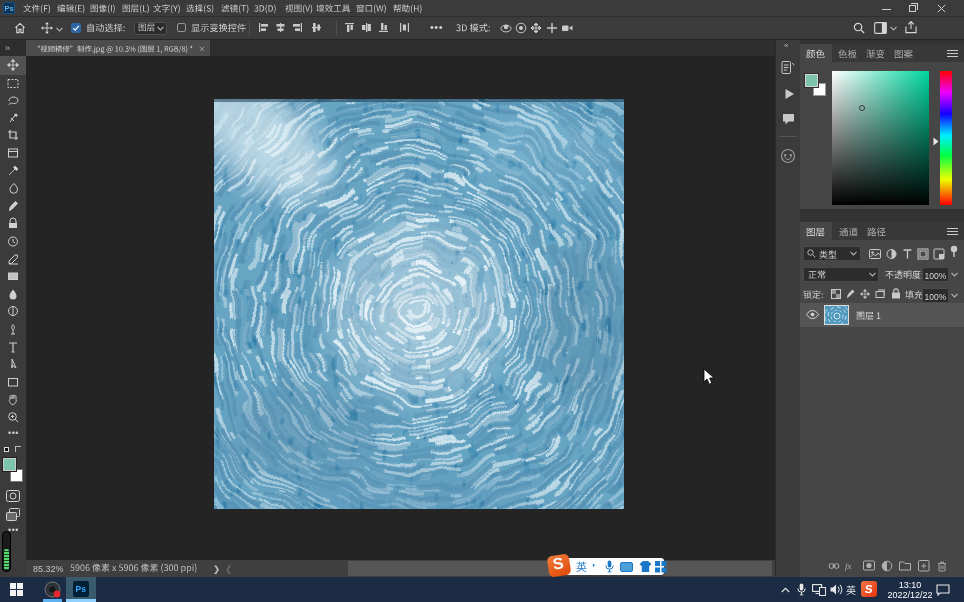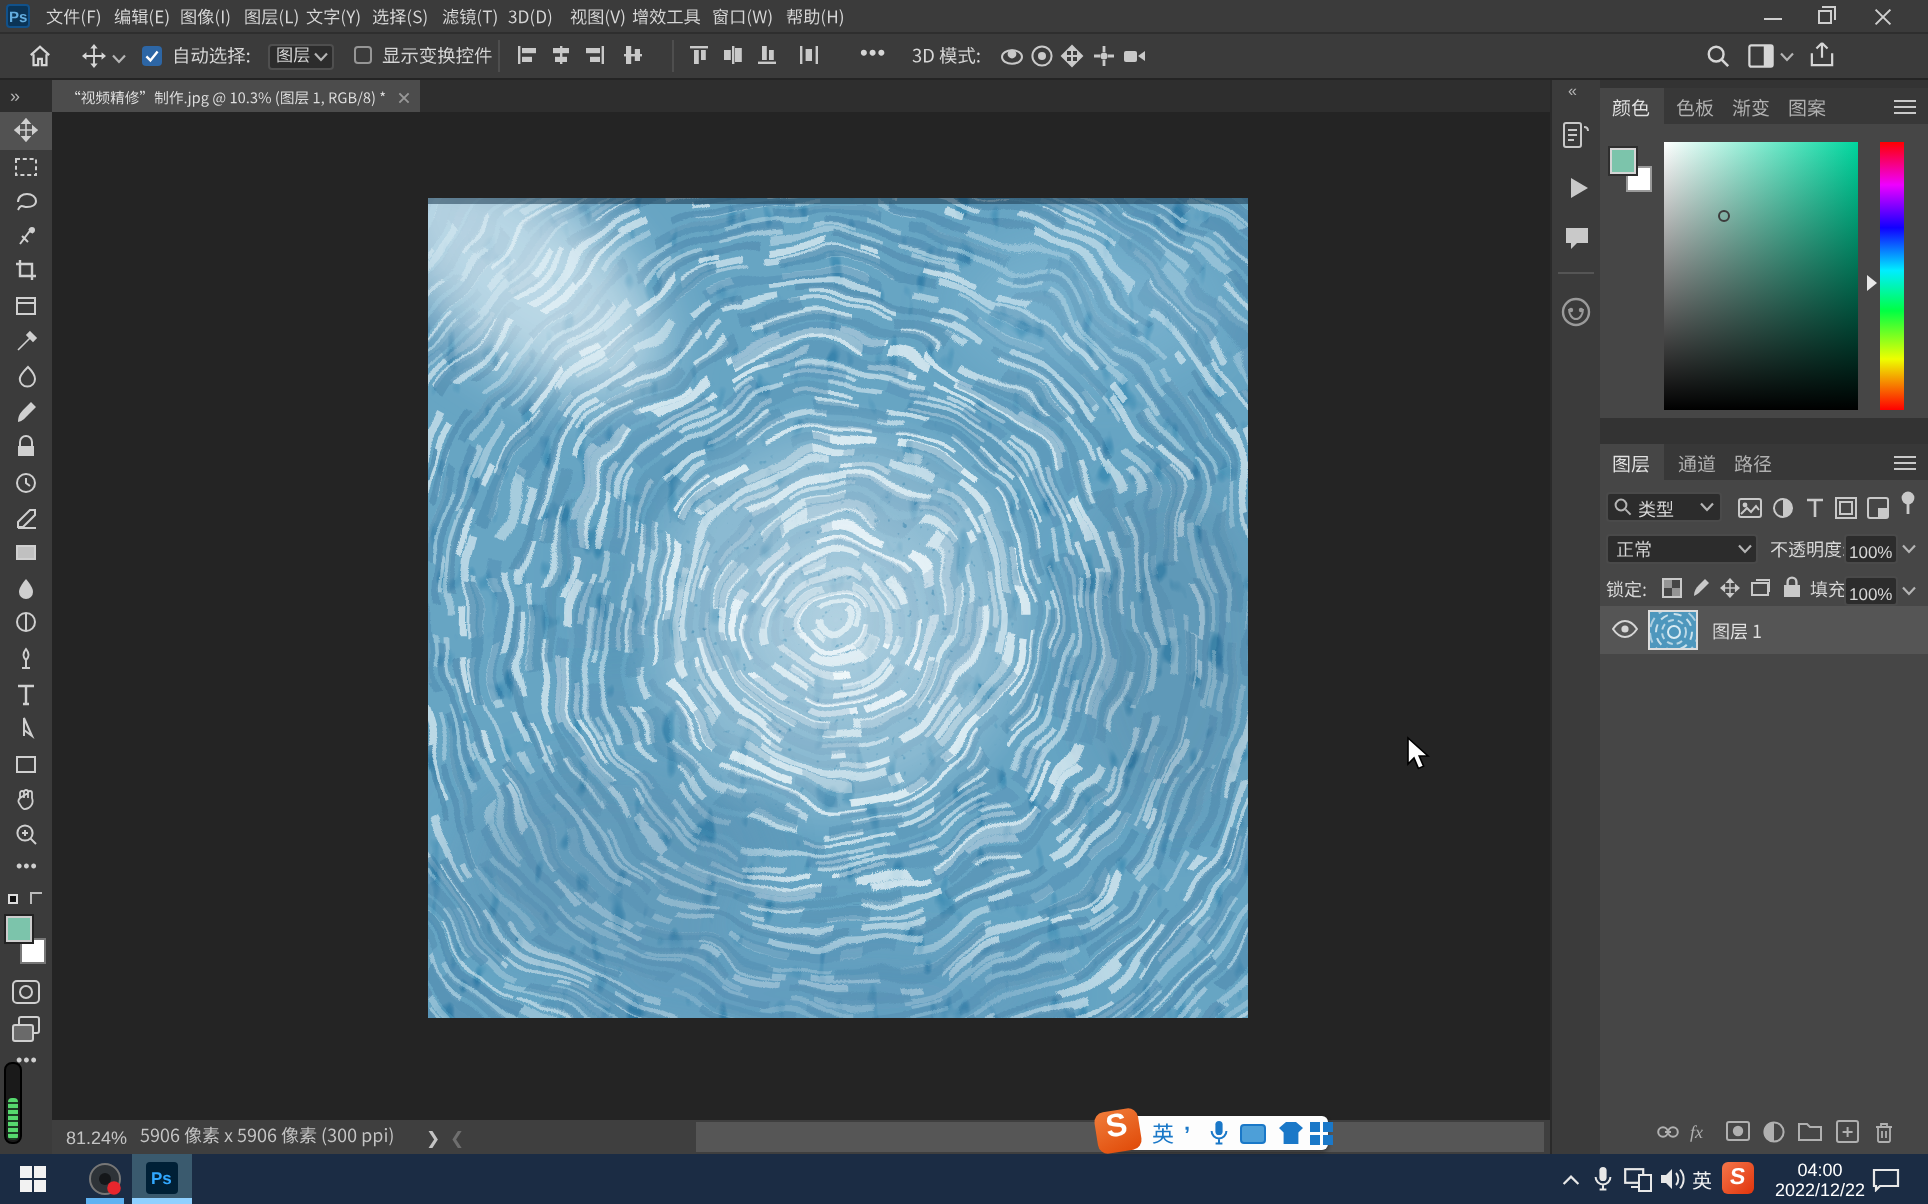--- a/index.html
+++ b/index.html
@@ -397,21 +397,21 @@
 <rect x="82" y="165" width="16" height="60" fill="#2a6e97" opacity="0.55"></rect>
 </g>
 <circle cx="204" cy="211" r="62" fill="url(#ctr)" opacity="0.38"></circle>
 <rect width="410" height="410" filter="url(#speck)" opacity="0.38" mask="url(#cmask)"></rect>
 <rect width="410" height="410" filter="url(#noise)" opacity="0.19"></rect>
 <rect x="0" y="0" width="410" height="3" fill="#1d3d52" opacity="0.55"></rect>
 </svg>
     </div>
 <div class="abs" style="left:26px;top:560px;width:749px;height:17px;background:#3f3f3f"></div>
 <div class="abs" style="left:348px;top:561px;width:424px;height:15px;background:#565656"></div>
-<div class="abs" style="left:33px;top:564px;font-size:9px;color:#c4c4c4">81.24%</div>
+<div class="abs" style="left:33px;top:564px;font-size:9px;color:#c4c4c4">85.32%</div>
 <svg style="position:absolute;left:70px;top:562.0px;" width="129" height="13" viewBox="0 -9.0 129 13">
       <path d="M2.4 0.1C3.5 0.1 4.5 -0.7 4.5 -2.1C4.5 -3.6 3.6 -4.2 2.5 -4.2C2.1 -4.2 1.8 -4.1 1.5 -4.0L1.7 -5.9H4.2V-6.6H1.0L0.8 -3.5L1.2 -3.2C1.6 -3.5 1.9 -3.6 2.3 -3.6C3.1 -3.6 3.7 -3.1 3.7 -2.1C3.7 -1.2 3.1 -0.6 2.3 -0.6C1.5 -0.6 1.0 -0.9 0.7 -1.3L0.2 -0.8C0.7 -0.3 1.3 0.1 2.4 0.1Z M7.1 0.1C8.3 0.1 9.5 -0.9 9.5 -3.6C9.5 -5.7 8.5 -6.7 7.3 -6.7C6.3 -6.7 5.4 -5.9 5.4 -4.6C5.4 -3.2 6.1 -2.5 7.2 -2.5C7.8 -2.5 8.3 -2.8 8.7 -3.3C8.7 -1.3 7.9 -0.6 7.1 -0.6C6.7 -0.6 6.3 -0.8 6.0 -1.1L5.5 -0.6C5.9 -0.2 6.4 0.1 7.1 0.1ZM8.7 -4.0C8.3 -3.4 7.8 -3.1 7.3 -3.1C6.6 -3.1 6.2 -3.7 6.2 -4.6C6.2 -5.5 6.7 -6.1 7.3 -6.1C8.1 -6.1 8.6 -5.4 8.7 -4.0Z M12.5 0.1C13.7 0.1 14.5 -1.0 14.5 -3.3C14.5 -5.6 13.7 -6.7 12.5 -6.7C11.2 -6.7 10.4 -5.6 10.4 -3.3C10.4 -1.0 11.2 0.1 12.5 0.1ZM12.5 -0.5C11.7 -0.5 11.2 -1.4 11.2 -3.3C11.2 -5.2 11.7 -6.1 12.5 -6.1C13.2 -6.1 13.8 -5.2 13.8 -3.3C13.8 -1.4 13.2 -0.5 12.5 -0.5Z M17.7 0.1C18.7 0.1 19.6 -0.7 19.6 -2.0C19.6 -3.4 18.9 -4.1 17.8 -4.1C17.2 -4.1 16.7 -3.8 16.3 -3.3C16.3 -5.3 17.0 -6.0 18.0 -6.0C18.4 -6.0 18.8 -5.8 19.0 -5.5L19.5 -6.0C19.1 -6.4 18.6 -6.7 17.9 -6.7C16.6 -6.7 15.5 -5.7 15.5 -3.1C15.5 -1.0 16.4 0.1 17.7 0.1ZM16.3 -2.6C16.7 -3.3 17.2 -3.5 17.6 -3.5C18.4 -3.5 18.8 -2.9 18.8 -2.0C18.8 -1.1 18.3 -0.5 17.7 -0.5C16.9 -0.5 16.4 -1.3 16.3 -2.6Z M26.4 -6.4H28.0C27.8 -6.1 27.6 -5.9 27.5 -5.7H25.8C26.0 -5.9 26.2 -6.1 26.4 -6.4ZM26.4 -7.6C26.0 -6.8 25.3 -5.8 24.3 -5.1C24.4 -5.0 24.6 -4.9 24.7 -4.7C24.9 -4.8 25.1 -5.0 25.2 -5.1V-3.7H26.6C26.2 -3.3 25.5 -3.0 24.6 -2.7C24.7 -2.5 24.9 -2.4 25.0 -2.2C25.8 -2.5 26.4 -2.8 26.8 -3.1C26.9 -3.0 27.1 -2.9 27.2 -2.7C26.6 -2.2 25.5 -1.6 24.6 -1.4C24.7 -1.3 24.9 -1.1 25.0 -0.9C25.7 -1.2 26.8 -1.8 27.4 -2.3C27.5 -2.2 27.6 -2.0 27.6 -1.8C26.9 -1.1 25.6 -0.4 24.5 -0.1C24.6 0.0 24.8 0.2 24.9 0.4C25.9 0.1 27.0 -0.6 27.8 -1.3C27.9 -0.7 27.8 -0.2 27.6 -0.0C27.4 0.1 27.3 0.1 27.1 0.1C27.0 0.1 26.8 0.1 26.5 0.1C26.6 0.3 26.7 0.5 26.7 0.7C26.9 0.7 27.1 0.7 27.3 0.7C27.6 0.7 27.8 0.6 28.0 0.4C28.4 0.0 28.5 -0.9 28.2 -1.9L28.7 -2.1C29.0 -1.1 29.6 -0.3 30.3 0.2C30.4 0.0 30.6 -0.2 30.7 -0.3C30.0 -0.7 29.5 -1.5 29.2 -2.3C29.5 -2.5 29.9 -2.7 30.2 -2.9L29.7 -3.3C29.3 -3.0 28.6 -2.6 28.1 -2.3C27.9 -2.8 27.6 -3.2 27.2 -3.5L27.4 -3.7H30.1V-5.7H28.2C28.4 -6.0 28.7 -6.3 28.9 -6.7L28.5 -7.0L28.4 -6.9H26.7L27.0 -7.4ZM25.8 -5.1H27.4C27.4 -4.9 27.3 -4.6 27.1 -4.2H25.8ZM28.0 -5.1H29.5V-4.2H27.7C27.9 -4.6 28.0 -4.9 28.0 -5.1ZM24.4 -7.5C23.9 -6.2 23.1 -4.8 22.3 -3.9C22.4 -3.8 22.6 -3.4 22.6 -3.3C22.9 -3.6 23.2 -3.9 23.4 -4.3V0.7H24.1V-5.3C24.4 -5.9 24.7 -6.6 25.0 -7.3Z M36.7 -0.8C37.5 -0.4 38.4 0.2 38.9 0.6L39.4 0.2C38.9 -0.2 38.0 -0.8 37.2 -1.1ZM33.6 -1.2C33.1 -0.6 32.2 -0.2 31.4 0.1C31.6 0.2 31.8 0.5 31.9 0.6C32.7 0.2 33.6 -0.3 34.3 -0.9ZM32.7 -2.6C32.9 -2.7 33.2 -2.7 35.0 -2.8C34.1 -2.5 33.4 -2.2 33.1 -2.1C32.6 -1.9 32.2 -1.8 31.9 -1.8C31.9 -1.6 32.0 -1.3 32.0 -1.2C32.3 -1.3 32.6 -1.3 35.3 -1.5V-0.1C35.3 0.0 35.3 0.1 35.1 0.1C35.0 0.1 34.5 0.1 33.9 0.1C34.0 0.2 34.2 0.5 34.2 0.7C34.9 0.7 35.3 0.7 35.6 0.6C35.9 0.5 36.0 0.3 36.0 -0.1V-1.5L38.2 -1.6C38.4 -1.4 38.7 -1.2 38.8 -1.1L39.3 -1.4C39.0 -1.9 38.2 -2.4 37.5 -2.8L37.1 -2.5C37.2 -2.4 37.4 -2.2 37.6 -2.1L33.9 -1.9C35.2 -2.3 36.4 -2.8 37.7 -3.5L37.2 -3.9C36.9 -3.7 36.5 -3.5 36.1 -3.4L34.0 -3.3C34.5 -3.5 35.0 -3.7 35.5 -4.0L35.2 -4.2H39.5V-4.7H35.8V-5.3H38.6V-5.8H35.8V-6.4H39.1V-6.9H35.8V-7.6H35.1V-6.9H31.9V-6.4H35.1V-5.8H32.4V-5.3H35.1V-4.7H31.5V-4.2H34.6C34.1 -3.8 33.4 -3.5 33.2 -3.4C32.9 -3.3 32.7 -3.2 32.6 -3.2C32.6 -3.1 32.7 -2.8 32.7 -2.6Z M42.1 0.0H43.0L43.7 -1.1C43.8 -1.4 44.0 -1.7 44.2 -2.0H44.2C44.4 -1.7 44.6 -1.4 44.7 -1.1L45.5 0.0H46.4L44.7 -2.5L46.2 -4.9H45.4L44.8 -3.8C44.6 -3.5 44.5 -3.3 44.3 -3.0H44.3C44.1 -3.3 44.0 -3.5 43.8 -3.8L43.2 -4.9H42.3L43.8 -2.5Z M50.9 0.1C52.0 0.1 53.0 -0.7 53.0 -2.1C53.0 -3.6 52.1 -4.2 51.0 -4.2C50.6 -4.2 50.3 -4.1 50.0 -4.0L50.2 -5.9H52.7V-6.6H49.5L49.3 -3.5L49.7 -3.2C50.1 -3.5 50.4 -3.6 50.8 -3.6C51.7 -3.6 52.2 -3.1 52.2 -2.1C52.2 -1.2 51.6 -0.6 50.8 -0.6C50.0 -0.6 49.5 -0.9 49.2 -1.3L48.8 -0.8C49.2 -0.3 49.8 0.1 50.9 0.1Z M55.6 0.1C56.9 0.1 58.0 -0.9 58.0 -3.6C58.0 -5.7 57.1 -6.7 55.8 -6.7C54.8 -6.7 53.9 -5.9 53.9 -4.6C53.9 -3.2 54.6 -2.5 55.7 -2.5C56.3 -2.5 56.8 -2.8 57.2 -3.3C57.2 -1.3 56.4 -0.6 55.6 -0.6C55.2 -0.6 54.8 -0.8 54.5 -1.1L54.0 -0.6C54.4 -0.2 54.9 0.1 55.6 0.1ZM57.2 -4.0C56.8 -3.4 56.3 -3.1 55.9 -3.1C55.1 -3.1 54.7 -3.7 54.7 -4.6C54.7 -5.5 55.2 -6.1 55.8 -6.1C56.6 -6.1 57.1 -5.4 57.2 -4.0Z M61.0 0.1C62.3 0.1 63.1 -1.0 63.1 -3.3C63.1 -5.6 62.3 -6.7 61.0 -6.7C59.7 -6.7 58.9 -5.6 58.9 -3.3C58.9 -1.0 59.7 0.1 61.0 0.1ZM61.0 -0.5C60.3 -0.5 59.7 -1.4 59.7 -3.3C59.7 -5.2 60.3 -6.1 61.0 -6.1C61.7 -6.1 62.3 -5.2 62.3 -3.3C62.3 -1.4 61.7 -0.5 61.0 -0.5Z M66.2 0.1C67.2 0.1 68.1 -0.7 68.1 -2.0C68.1 -3.4 67.4 -4.1 66.3 -4.1C65.8 -4.1 65.2 -3.8 64.8 -3.3C64.8 -5.3 65.6 -6.0 66.5 -6.0C66.9 -6.0 67.3 -5.8 67.5 -5.5L68.0 -6.0C67.6 -6.4 67.1 -6.7 66.4 -6.7C65.2 -6.7 64.0 -5.7 64.0 -3.1C64.0 -1.0 64.9 0.1 66.2 0.1ZM64.8 -2.6C65.2 -3.3 65.7 -3.5 66.1 -3.5C66.9 -3.5 67.3 -2.9 67.3 -2.0C67.3 -1.1 66.8 -0.5 66.2 -0.5C65.4 -0.5 64.9 -1.3 64.8 -2.6Z M74.9 -6.4H76.5C76.3 -6.1 76.2 -5.9 76.0 -5.7H74.3C74.5 -5.9 74.7 -6.1 74.9 -6.4ZM74.9 -7.6C74.5 -6.8 73.8 -5.8 72.8 -5.1C73.0 -5.0 73.2 -4.9 73.3 -4.7C73.4 -4.8 73.6 -5.0 73.7 -5.1V-3.7H75.1C74.7 -3.3 74.1 -3.0 73.1 -2.7C73.2 -2.5 73.4 -2.4 73.5 -2.2C74.3 -2.5 74.9 -2.8 75.3 -3.1C75.5 -3.0 75.6 -2.9 75.7 -2.7C75.1 -2.2 74.0 -1.6 73.1 -1.4C73.2 -1.3 73.4 -1.1 73.5 -0.9C74.3 -1.2 75.3 -1.8 75.9 -2.3C76.0 -2.2 76.1 -2.0 76.2 -1.8C75.4 -1.1 74.1 -0.4 73.0 -0.1C73.1 0.0 73.3 0.2 73.4 0.4C74.4 0.1 75.5 -0.6 76.3 -1.3C76.4 -0.7 76.3 -0.2 76.1 -0.0C75.9 0.1 75.8 0.1 75.6 0.1C75.5 0.1 75.3 0.1 75.0 0.1C75.1 0.3 75.2 0.5 75.2 0.7C75.4 0.7 75.6 0.7 75.8 0.7C76.1 0.7 76.3 0.6 76.5 0.4C76.9 0.0 77.0 -0.9 76.8 -1.9L77.2 -2.1C77.5 -1.1 78.1 -0.3 78.8 0.2C78.9 0.0 79.1 -0.2 79.2 -0.3C78.5 -0.7 78.0 -1.5 77.7 -2.3C78.0 -2.5 78.4 -2.7 78.7 -2.9L78.2 -3.3C77.8 -3.0 77.1 -2.6 76.6 -2.3C76.4 -2.8 76.1 -3.2 75.7 -3.5L75.9 -3.7H78.6V-5.7H76.7C76.9 -6.0 77.2 -6.3 77.4 -6.7L77.0 -7.0L76.9 -6.9H75.2L75.5 -7.4ZM74.3 -5.1H75.9C75.9 -4.9 75.8 -4.6 75.6 -4.2H74.3ZM76.5 -5.1H78.0V-4.2H76.2C76.4 -4.6 76.5 -4.9 76.5 -5.1ZM72.9 -7.5C72.4 -6.2 71.6 -4.8 70.8 -3.9C70.9 -3.8 71.1 -3.4 71.2 -3.3C71.4 -3.6 71.7 -3.9 71.9 -4.3V0.7H72.6V-5.3C72.9 -5.9 73.3 -6.6 73.5 -7.3Z M85.2 -0.8C86.0 -0.4 87.0 0.2 87.4 0.6L88.0 0.2C87.4 -0.2 86.5 -0.8 85.7 -1.1ZM82.1 -1.2C81.6 -0.6 80.7 -0.2 79.9 0.1C80.1 0.2 80.3 0.5 80.4 0.6C81.2 0.2 82.1 -0.3 82.8 -0.9ZM81.2 -2.6C81.4 -2.7 81.7 -2.7 83.5 -2.8C82.6 -2.5 81.9 -2.2 81.6 -2.1C81.1 -1.9 80.7 -1.8 80.4 -1.8C80.4 -1.6 80.5 -1.3 80.5 -1.2C80.8 -1.3 81.1 -1.3 83.8 -1.5V-0.1C83.8 0.0 83.8 0.1 83.6 0.1C83.5 0.1 83.0 0.1 82.4 0.1C82.6 0.2 82.7 0.5 82.7 0.7C83.4 0.7 83.8 0.7 84.1 0.6C84.4 0.5 84.5 0.3 84.5 -0.1V-1.5L86.7 -1.6C87.0 -1.4 87.2 -1.2 87.3 -1.1L87.8 -1.4C87.5 -1.9 86.7 -2.4 86.1 -2.8L85.6 -2.5C85.8 -2.4 86.0 -2.2 86.2 -2.1L82.5 -1.9C83.7 -2.3 85.0 -2.8 86.2 -3.5L85.7 -3.9C85.4 -3.7 85.0 -3.5 84.6 -3.4L82.5 -3.3C83.0 -3.5 83.5 -3.7 84.0 -4.0L83.7 -4.2H88.1V-4.7H84.3V-5.3H87.1V-5.8H84.3V-6.4H87.6V-6.9H84.3V-7.6H83.7V-6.9H80.5V-6.4H83.7V-5.8H80.9V-5.3H83.7V-4.7H80.0V-4.2H83.2C82.6 -3.8 81.9 -3.5 81.7 -3.4C81.4 -3.3 81.2 -3.2 81.1 -3.2C81.1 -3.1 81.2 -2.8 81.2 -2.6Z M92.7 1.8 93.2 1.5C92.4 0.3 92.0 -1.3 92.0 -2.8C92.0 -4.3 92.4 -5.8 93.2 -7.1L92.7 -7.4C91.8 -6.0 91.3 -4.6 91.3 -2.8C91.3 -1.0 91.8 0.4 92.7 1.8Z M95.9 0.1C97.1 0.1 98.1 -0.6 98.1 -1.8C98.1 -2.7 97.4 -3.2 96.7 -3.4V-3.5C97.4 -3.7 97.8 -4.3 97.8 -5.1C97.8 -6.1 97.0 -6.7 95.9 -6.7C95.1 -6.7 94.6 -6.4 94.1 -5.9L94.5 -5.4C94.9 -5.8 95.3 -6.0 95.9 -6.0C96.6 -6.0 97.0 -5.6 97.0 -5.0C97.0 -4.3 96.5 -3.7 95.2 -3.7V-3.1C96.7 -3.1 97.2 -2.6 97.2 -1.8C97.2 -1.0 96.7 -0.6 95.9 -0.6C95.1 -0.6 94.6 -0.9 94.2 -1.3L93.8 -0.8C94.3 -0.3 94.9 0.1 95.9 0.1Z M101.1 0.1C102.3 0.1 103.1 -1.0 103.1 -3.3C103.1 -5.6 102.3 -6.7 101.1 -6.7C99.8 -6.7 99.0 -5.6 99.0 -3.3C99.0 -1.0 99.8 0.1 101.1 0.1ZM101.1 -0.5C100.3 -0.5 99.8 -1.4 99.8 -3.3C99.8 -5.2 100.3 -6.1 101.1 -6.1C101.8 -6.1 102.3 -5.2 102.3 -3.3C102.3 -1.4 101.8 -0.5 101.1 -0.5Z M106.1 0.1C107.3 0.1 108.1 -1.0 108.1 -3.3C108.1 -5.6 107.3 -6.7 106.1 -6.7C104.8 -6.7 104.0 -5.6 104.0 -3.3C104.0 -1.0 104.8 0.1 106.1 0.1ZM106.1 -0.5C105.3 -0.5 104.8 -1.4 104.8 -3.3C104.8 -5.2 105.3 -6.1 106.1 -6.1C106.8 -6.1 107.3 -5.2 107.3 -3.3C107.3 -1.4 106.8 -0.5 106.1 -0.5Z M111.4 2.1H112.2V0.4L112.2 -0.4C112.6 -0.1 113.1 0.1 113.5 0.1C114.7 0.1 115.7 -0.8 115.7 -2.5C115.7 -4.0 115.0 -5.0 113.7 -5.0C113.2 -5.0 112.6 -4.7 112.2 -4.3H112.1L112.1 -4.9H111.4ZM113.4 -0.6C113.1 -0.6 112.7 -0.7 112.2 -1.1V-3.7C112.7 -4.1 113.1 -4.3 113.5 -4.3C114.5 -4.3 114.8 -3.6 114.8 -2.5C114.8 -1.3 114.2 -0.6 113.4 -0.6Z M117.0 2.1H117.8V0.4L117.8 -0.4C118.2 -0.1 118.7 0.1 119.1 0.1C120.2 0.1 121.2 -0.8 121.2 -2.5C121.2 -4.0 120.6 -5.0 119.3 -5.0C118.7 -5.0 118.2 -4.7 117.7 -4.3H117.7L117.6 -4.9H117.0ZM119.0 -0.6C118.7 -0.6 118.2 -0.7 117.8 -1.1V-3.7C118.3 -4.1 118.7 -4.3 119.1 -4.3C120.0 -4.3 120.4 -3.6 120.4 -2.5C120.4 -1.3 119.8 -0.6 119.0 -0.6Z M122.6 0.0H123.4V-4.9H122.6ZM123.0 -5.9C123.3 -5.9 123.5 -6.1 123.5 -6.4C123.5 -6.8 123.3 -7.0 123.0 -7.0C122.6 -7.0 122.4 -6.8 122.4 -6.4C122.4 -6.1 122.6 -5.9 123.0 -5.9Z M125.1 1.8C125.9 0.4 126.4 -1.0 126.4 -2.8C126.4 -4.6 125.9 -6.0 125.1 -7.4L124.6 -7.1C125.4 -5.8 125.7 -4.3 125.7 -2.8C125.7 -1.3 125.4 0.3 124.6 1.5Z" fill="#c4c4c4"></path>
     </svg>
 <div class="abs" style="left:213px;top:563.5px;font-size:8.5px;color:#c4c4c4">❯</div>
 <div class="abs" style="left:225px;top:563.5px;font-size:8.5px;color:#6e6e6e">❮</div>
 <div class="abs" style="left:775px;top:40px;width:25px;height:537px;background:#3b3b3b;border-left:1px solid #2a2a2a"></div>
 <div class="abs" style="left:784px;top:41px;font-size:8px;color:#b5b5b5;letter-spacing:-1px">«</div>
 <svg class="abs" style="left:781px;top:60px" width="14" height="15" viewBox="0 0 14 15">
       <rect x="1" y="1.5" width="8.5" height="12" rx="1" stroke="#c9c9c9" fill="none"></rect>
       <path d="M3 5h4.5M3 7.5h4.5M3 10h3" stroke="#c9c9c9"></path>
@@ -627,21 +627,21 @@
     </svg>
 <svg class="abs" style="left:830px;top:584px" width="13" height="11" viewBox="0 0 13 11">
       <path d="M0.5 3.5v4h2.5l3 3V0.5l-3 3z" fill="#e8e8e8"></path>
       <path d="M8 2.5a4.5 4.5 0 010 6M10 0.8a7 7 0 010 9.4" stroke="#e8e8e8" fill="none"></path>
     </svg>
 <svg style="position:absolute;left:846px;top:584.0px;" width="12" height="15" viewBox="0 -10.0 12 15">
       <path d="M4.6 -6.3V-5.1H1.6V-2.8H0.6V-2.1H4.3C3.9 -1.2 2.9 -0.4 0.4 0.2C0.6 0.4 0.8 0.7 0.8 0.8C3.5 0.2 4.6 -0.8 5.0 -1.8C5.9 -0.4 7.2 0.5 9.2 0.8C9.3 0.6 9.5 0.3 9.7 0.1C7.8 -0.1 6.4 -0.8 5.7 -2.1H9.5V-2.8H8.5V-5.1H5.4V-6.3ZM2.3 -2.8V-4.5H4.6V-3.5C4.6 -3.3 4.6 -3.0 4.5 -2.8ZM7.7 -2.8H5.3C5.3 -3.0 5.4 -3.3 5.4 -3.5V-4.5H7.7ZM6.4 -8.4V-7.5H3.6V-8.4H2.8V-7.5H0.7V-6.8H2.8V-5.8H3.6V-6.8H6.4V-5.8H7.2V-6.8H9.3V-7.5H7.2V-8.4Z" fill="#f0f0f0"></path>
     </svg>
 <div class="abs" style="left:861px;top:581px;width:16px;height:16px;background:linear-gradient(135deg,#f4764a,#e1340c);border-radius:3px"></div>
 <div class="abs" style="left:864.5px;top:582.5px;font-size:11.5px;font-weight:bold;color:#fff;transform:skewX(-6deg)">S</div>
-<div class="abs" style="left:882px;top:580px;width:56px;text-align:center;font-size:9px;color:#fff">04:00</div>
+<div class="abs" style="left:882px;top:580px;width:56px;text-align:center;font-size:9px;color:#fff">13:10</div>
 <div class="abs" style="left:882px;top:590px;width:56px;text-align:center;font-size:9px;color:#fff">2022/12/22</div>
 <svg class="abs" style="left:936px;top:584px" width="14" height="12" viewBox="0 0 14 12">
       <path d="M1 1h12v8H4L2 11V9H1z" fill="none" stroke="#e8e8e8" stroke-width="1.1"></path>
     </svg>
 <div class="abs" style="left:558px;top:558px;width:106px;height:17px;background:#fdfdfd;border-radius:3px;box-shadow:0 1px 2px rgba(0,0,0,.4)"></div>
 <div class="abs" style="left:548px;top:555px;width:22px;height:21px;background:linear-gradient(160deg,#f07c3a,#e04a08);border-radius:5px;transform:rotate(-9deg)"></div>
 <div class="abs" style="left:552.5px;top:554.5px;font-size:16px;font-weight:bold;color:#fff;transform:rotate(-9deg)">S</div>
 <svg style="position:absolute;left:576px;top:560.0px;" width="13" height="16" viewBox="0 -11.0 13 16">
       <path d="M5.0 -6.9V-5.6H1.8V-3.1H0.6V-2.3H4.7C4.3 -1.3 3.2 -0.4 0.4 0.2C0.6 0.4 0.8 0.7 0.9 0.9C3.8 0.2 5.0 -0.8 5.6 -2.0C6.4 -0.4 7.9 0.5 10.1 0.9C10.2 0.7 10.5 0.3 10.7 0.2C8.5 -0.1 7.1 -0.9 6.3 -2.3H10.4V-3.1H9.3V-5.6H5.9V-6.9ZM2.6 -3.1V-4.9H5.0V-3.9C5.0 -3.6 5.0 -3.3 5.0 -3.1ZM8.5 -3.1H5.8C5.9 -3.3 5.9 -3.6 5.9 -3.8V-4.9H8.5ZM7.0 -9.2V-8.2H3.9V-9.2H3.1V-8.2H0.8V-7.5H3.1V-6.3H3.9V-7.5H7.0V-6.3H7.9V-7.5H10.2V-8.2H7.9V-9.2Z" fill="#1a78c8"></path>
     </svg>

